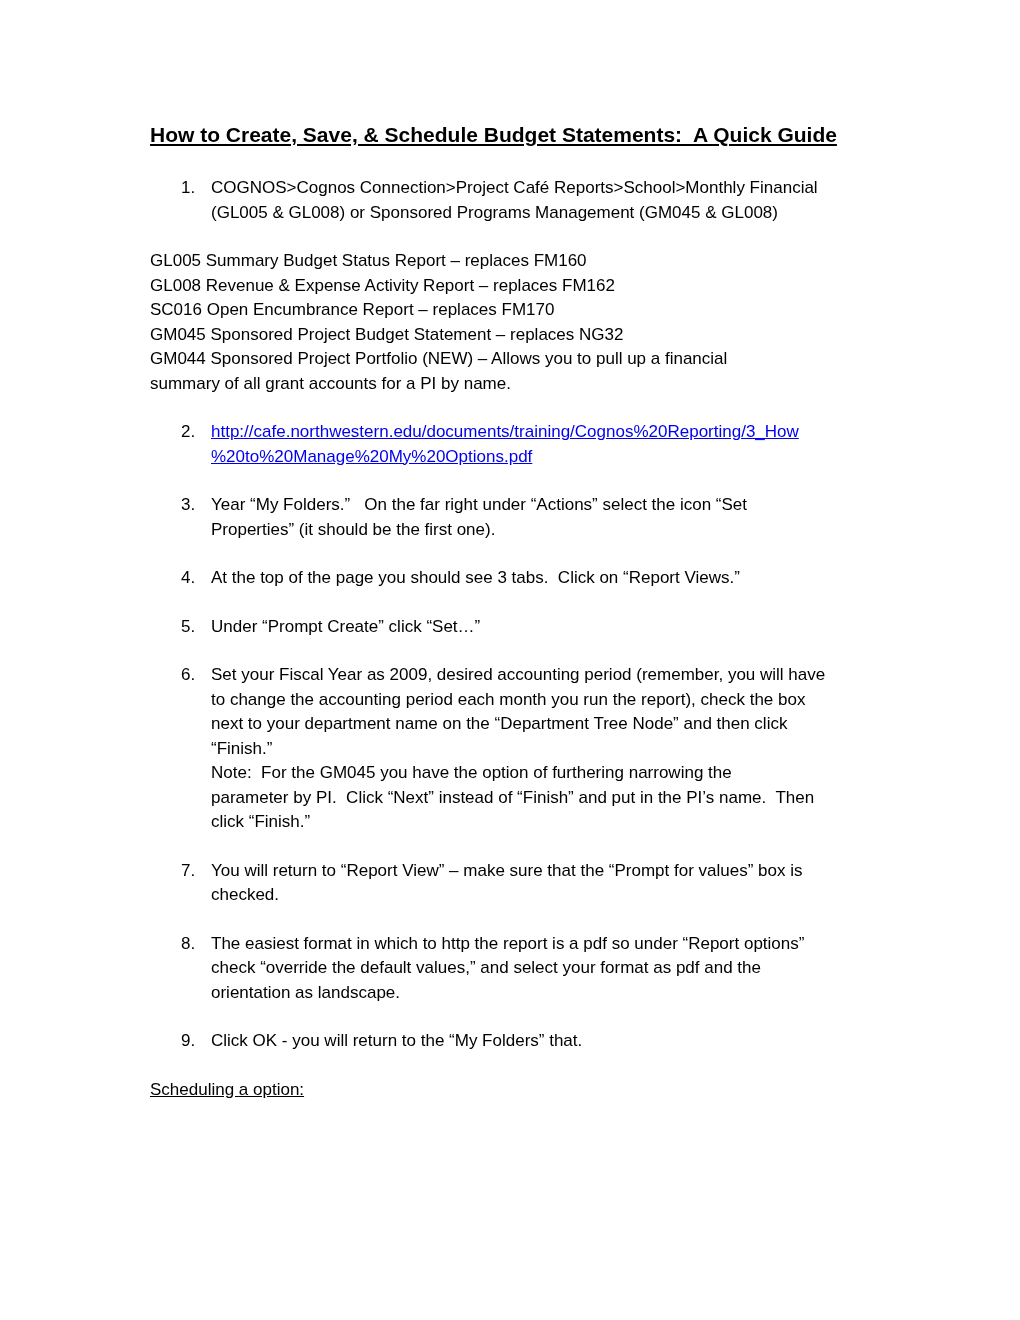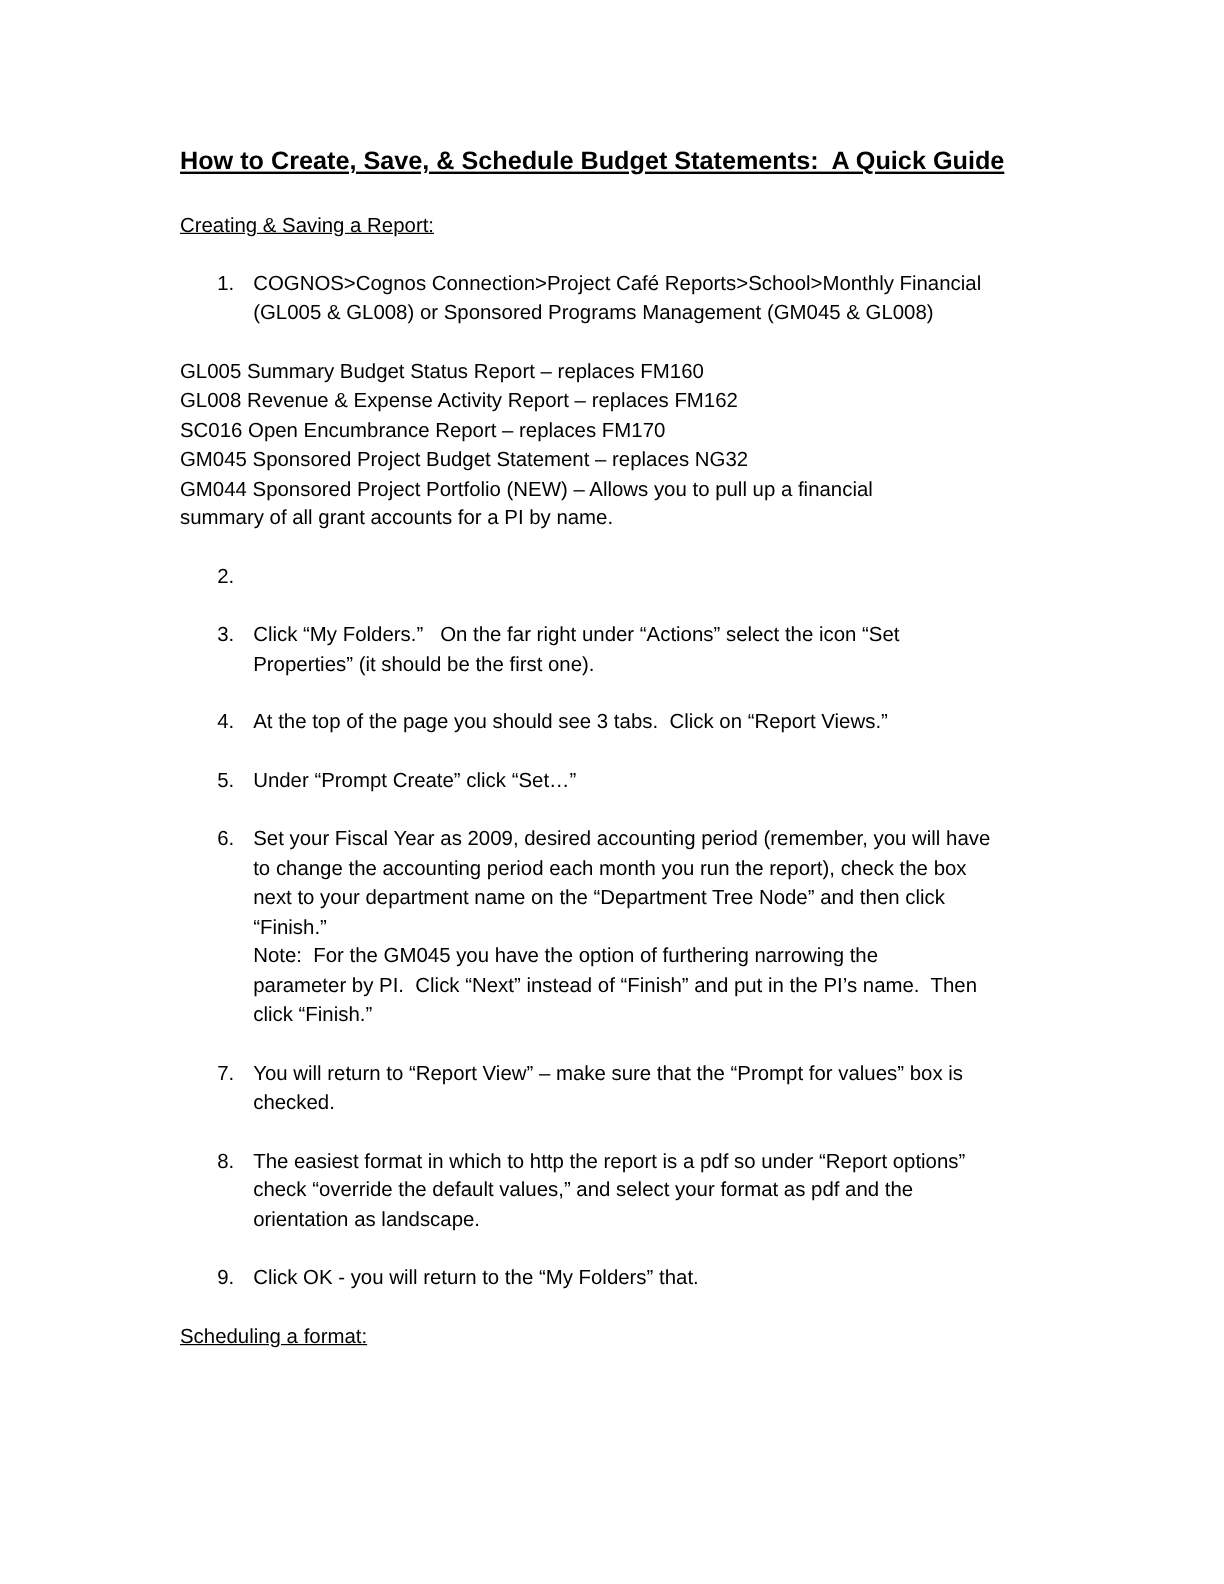--- a/index.html
+++ b/index.html
@@ -64,47 +64,48 @@
     word-break: break-all;
   }
 </style>
 </head>
 <body>
 
 <div class="page">
 
   <div class="doc-title">How to Create, Save, &amp; Schedule Budget Statements:  A Quick Guide</div>
 
-  <div class="section-heading">Creating &amp; Saving a Report:</div>
 
   <div class="step">
     <div class="step-num">1.</div>
     <div class="step-body">
       <div class="step-text">COGNOS&gt;Cognos Connection&gt;Project Café Reports&gt;School&gt;Monthly Financial
 (GL005 &amp; GL008) or Sponsored Programs Management (GM045 &amp; GL008)</div>
     </div>
   </div>
 
   <div class="report-codes">GL005 Summary Budget Status Report – replaces FM160
 GL008 Revenue &amp; Expense Activity Report – replaces FM162
 SC016 Open Encumbrance Report – replaces FM170
 GM045 Sponsored Project Budget Statement – replaces NG32
 GM044 Sponsored Project Portfolio (NEW) – Allows you to pull up a financial
 summary of all grant accounts for a PI by name.</div>
 
   <div class="step">
     <div class="step-num">2.</div>
     <div class="step-body">
+      <div class="hyperlink">http://cafe.northwestern.edu/documents/training/Cognos%20Reporting/3_How
+%20to%20Manage%20My%20Options.pdf</div>
     </div>
   </div>
 
   <div class="step">
     <div class="step-num">3.</div>
     <div class="step-body">
-      <div class="step-text">Click “My Folders.”   On the far right under “Actions” select the icon “Set
+      <div class="step-text">Year “My Folders.”   On the far right under “Actions” select the icon “Set
 Properties” (it should be the first one).</div>
     </div>
   </div>
 
   <div class="step">
     <div class="step-num">4.</div>
     <div class="step-body">
       <div class="step-text">At the top of the page you should see 3 tabs.  Click on “Report Views.”</div>
     </div>
   </div>
@@ -146,15 +147,15 @@
     </div>
   </div>
 
   <div class="step">
     <div class="step-num">9.</div>
     <div class="step-body">
       <div class="step-text">Click OK - you will return to the “My Folders” that.</div>
     </div>
   </div>
 
-  <div class="section-heading">Scheduling a format:</div>
+  <div class="section-heading">Scheduling a option:</div>
 
 </div>
 
 </body></html>

